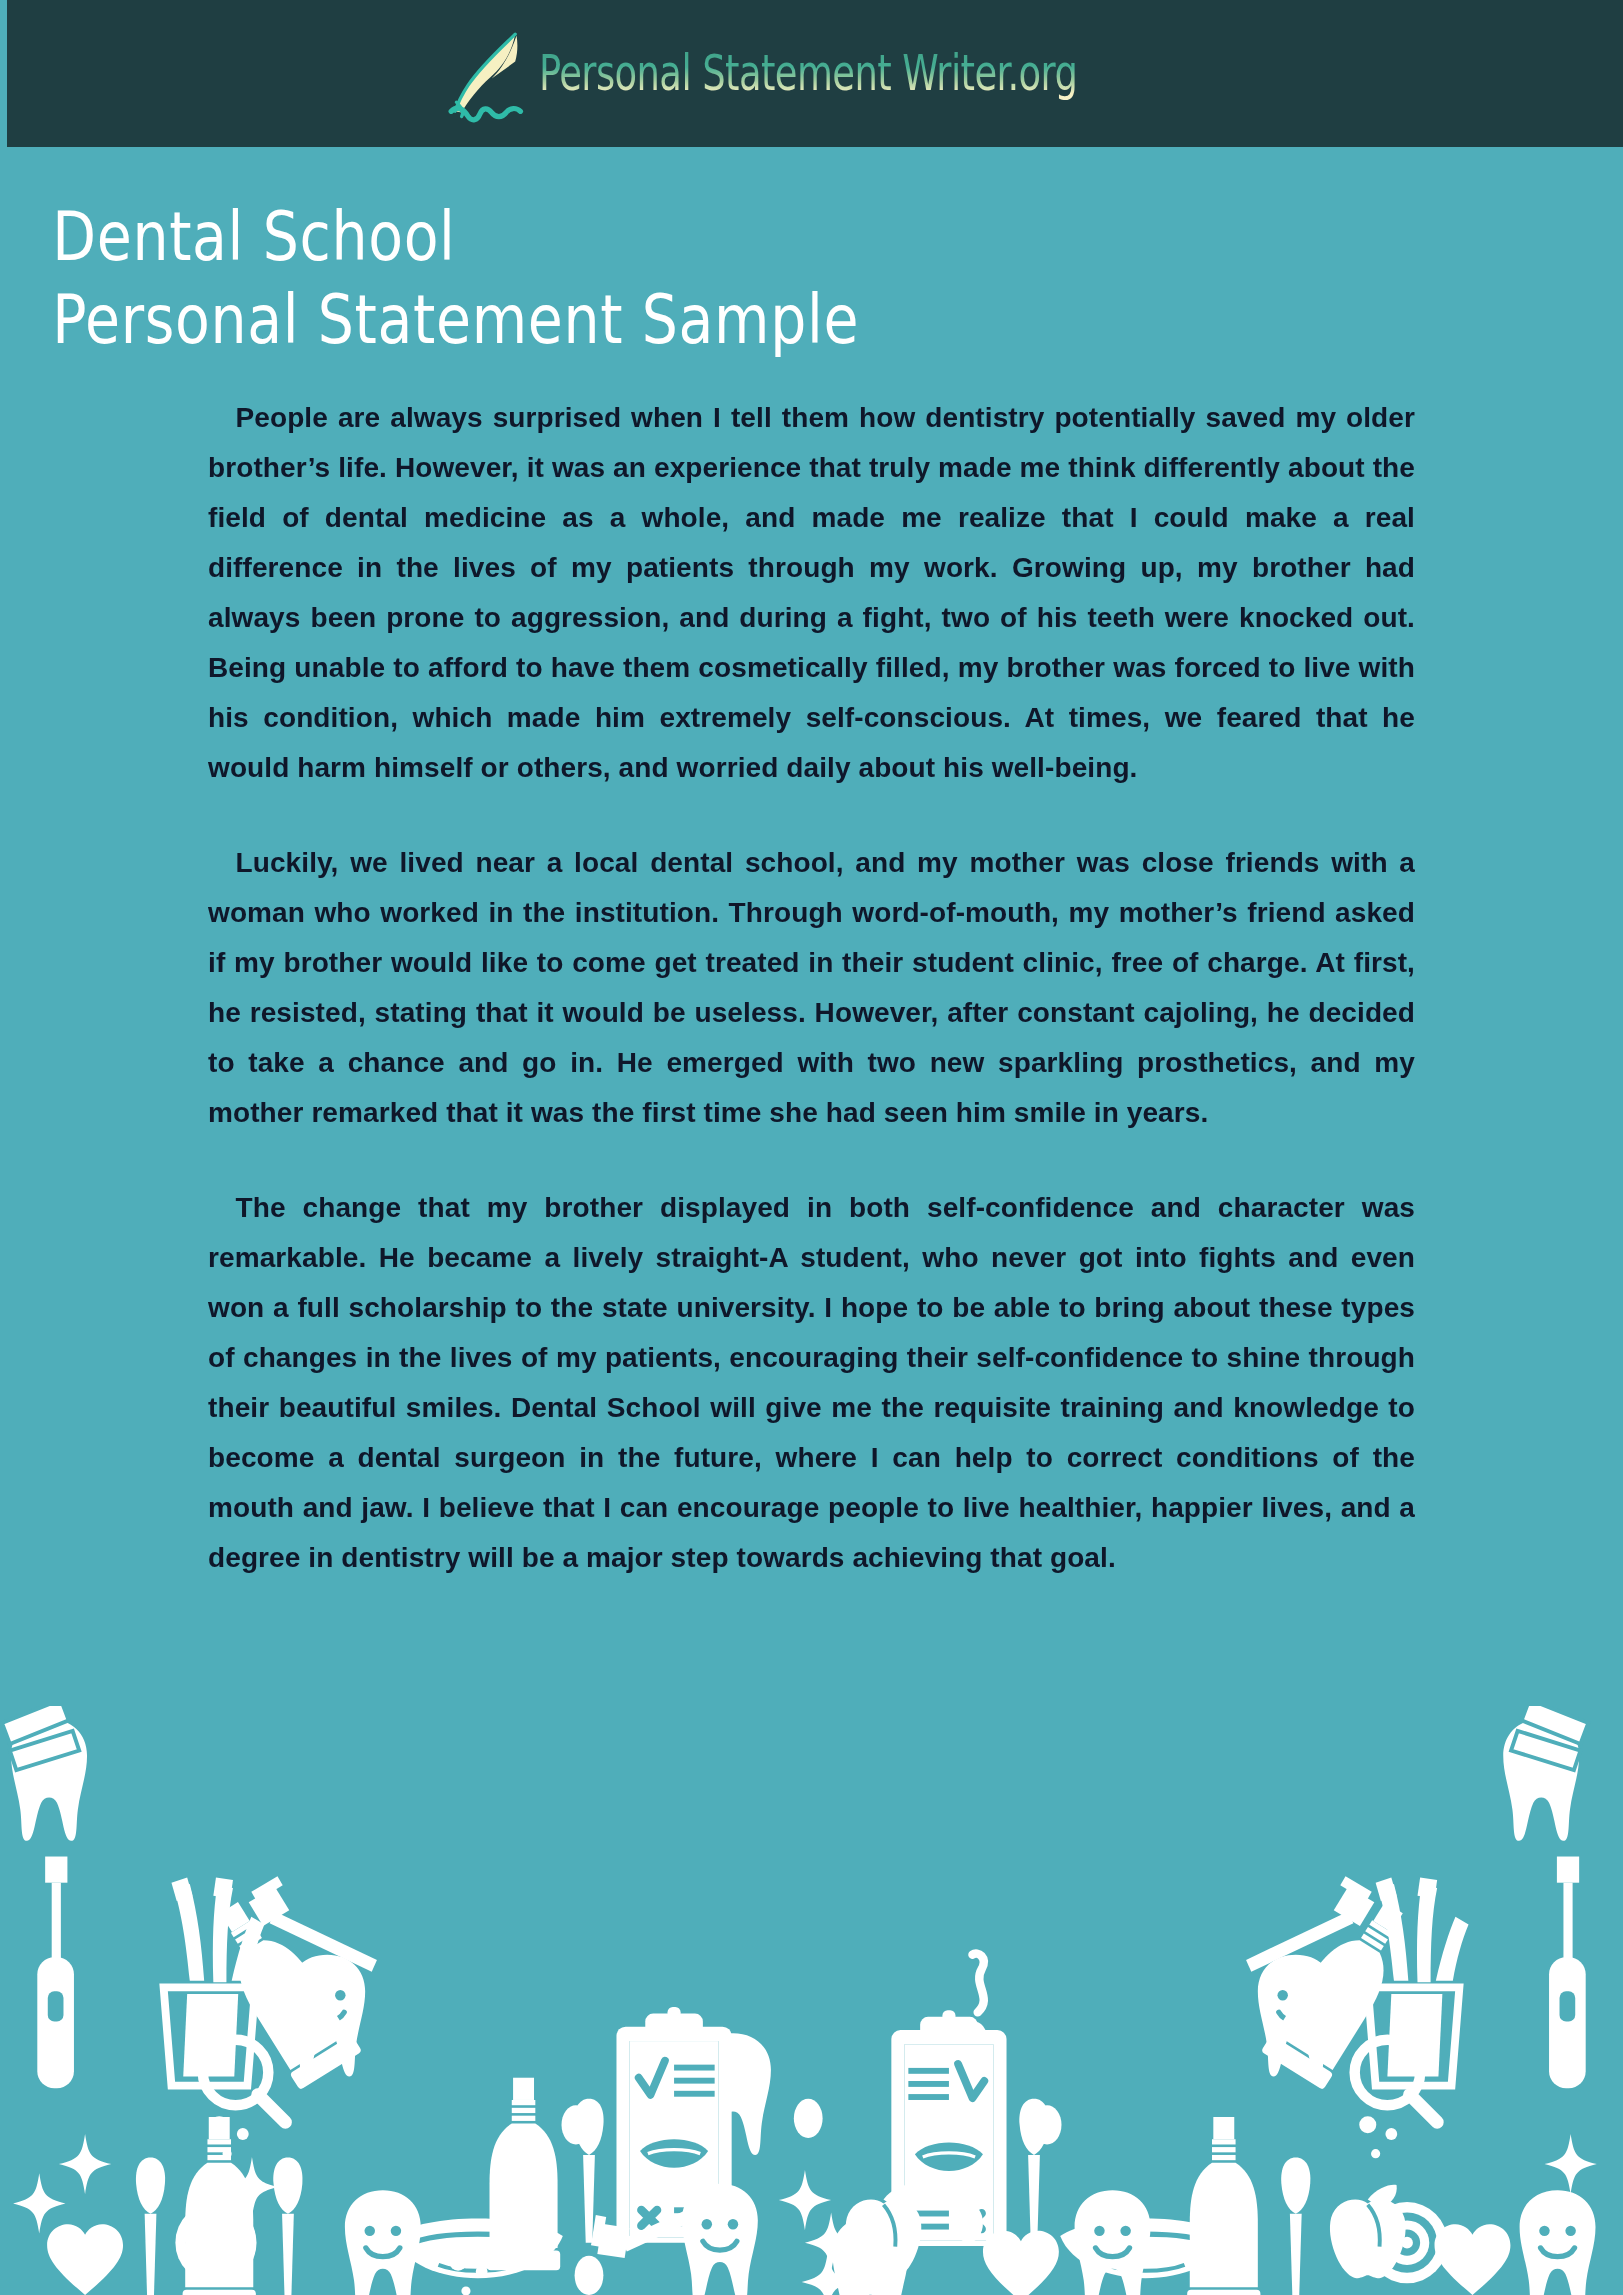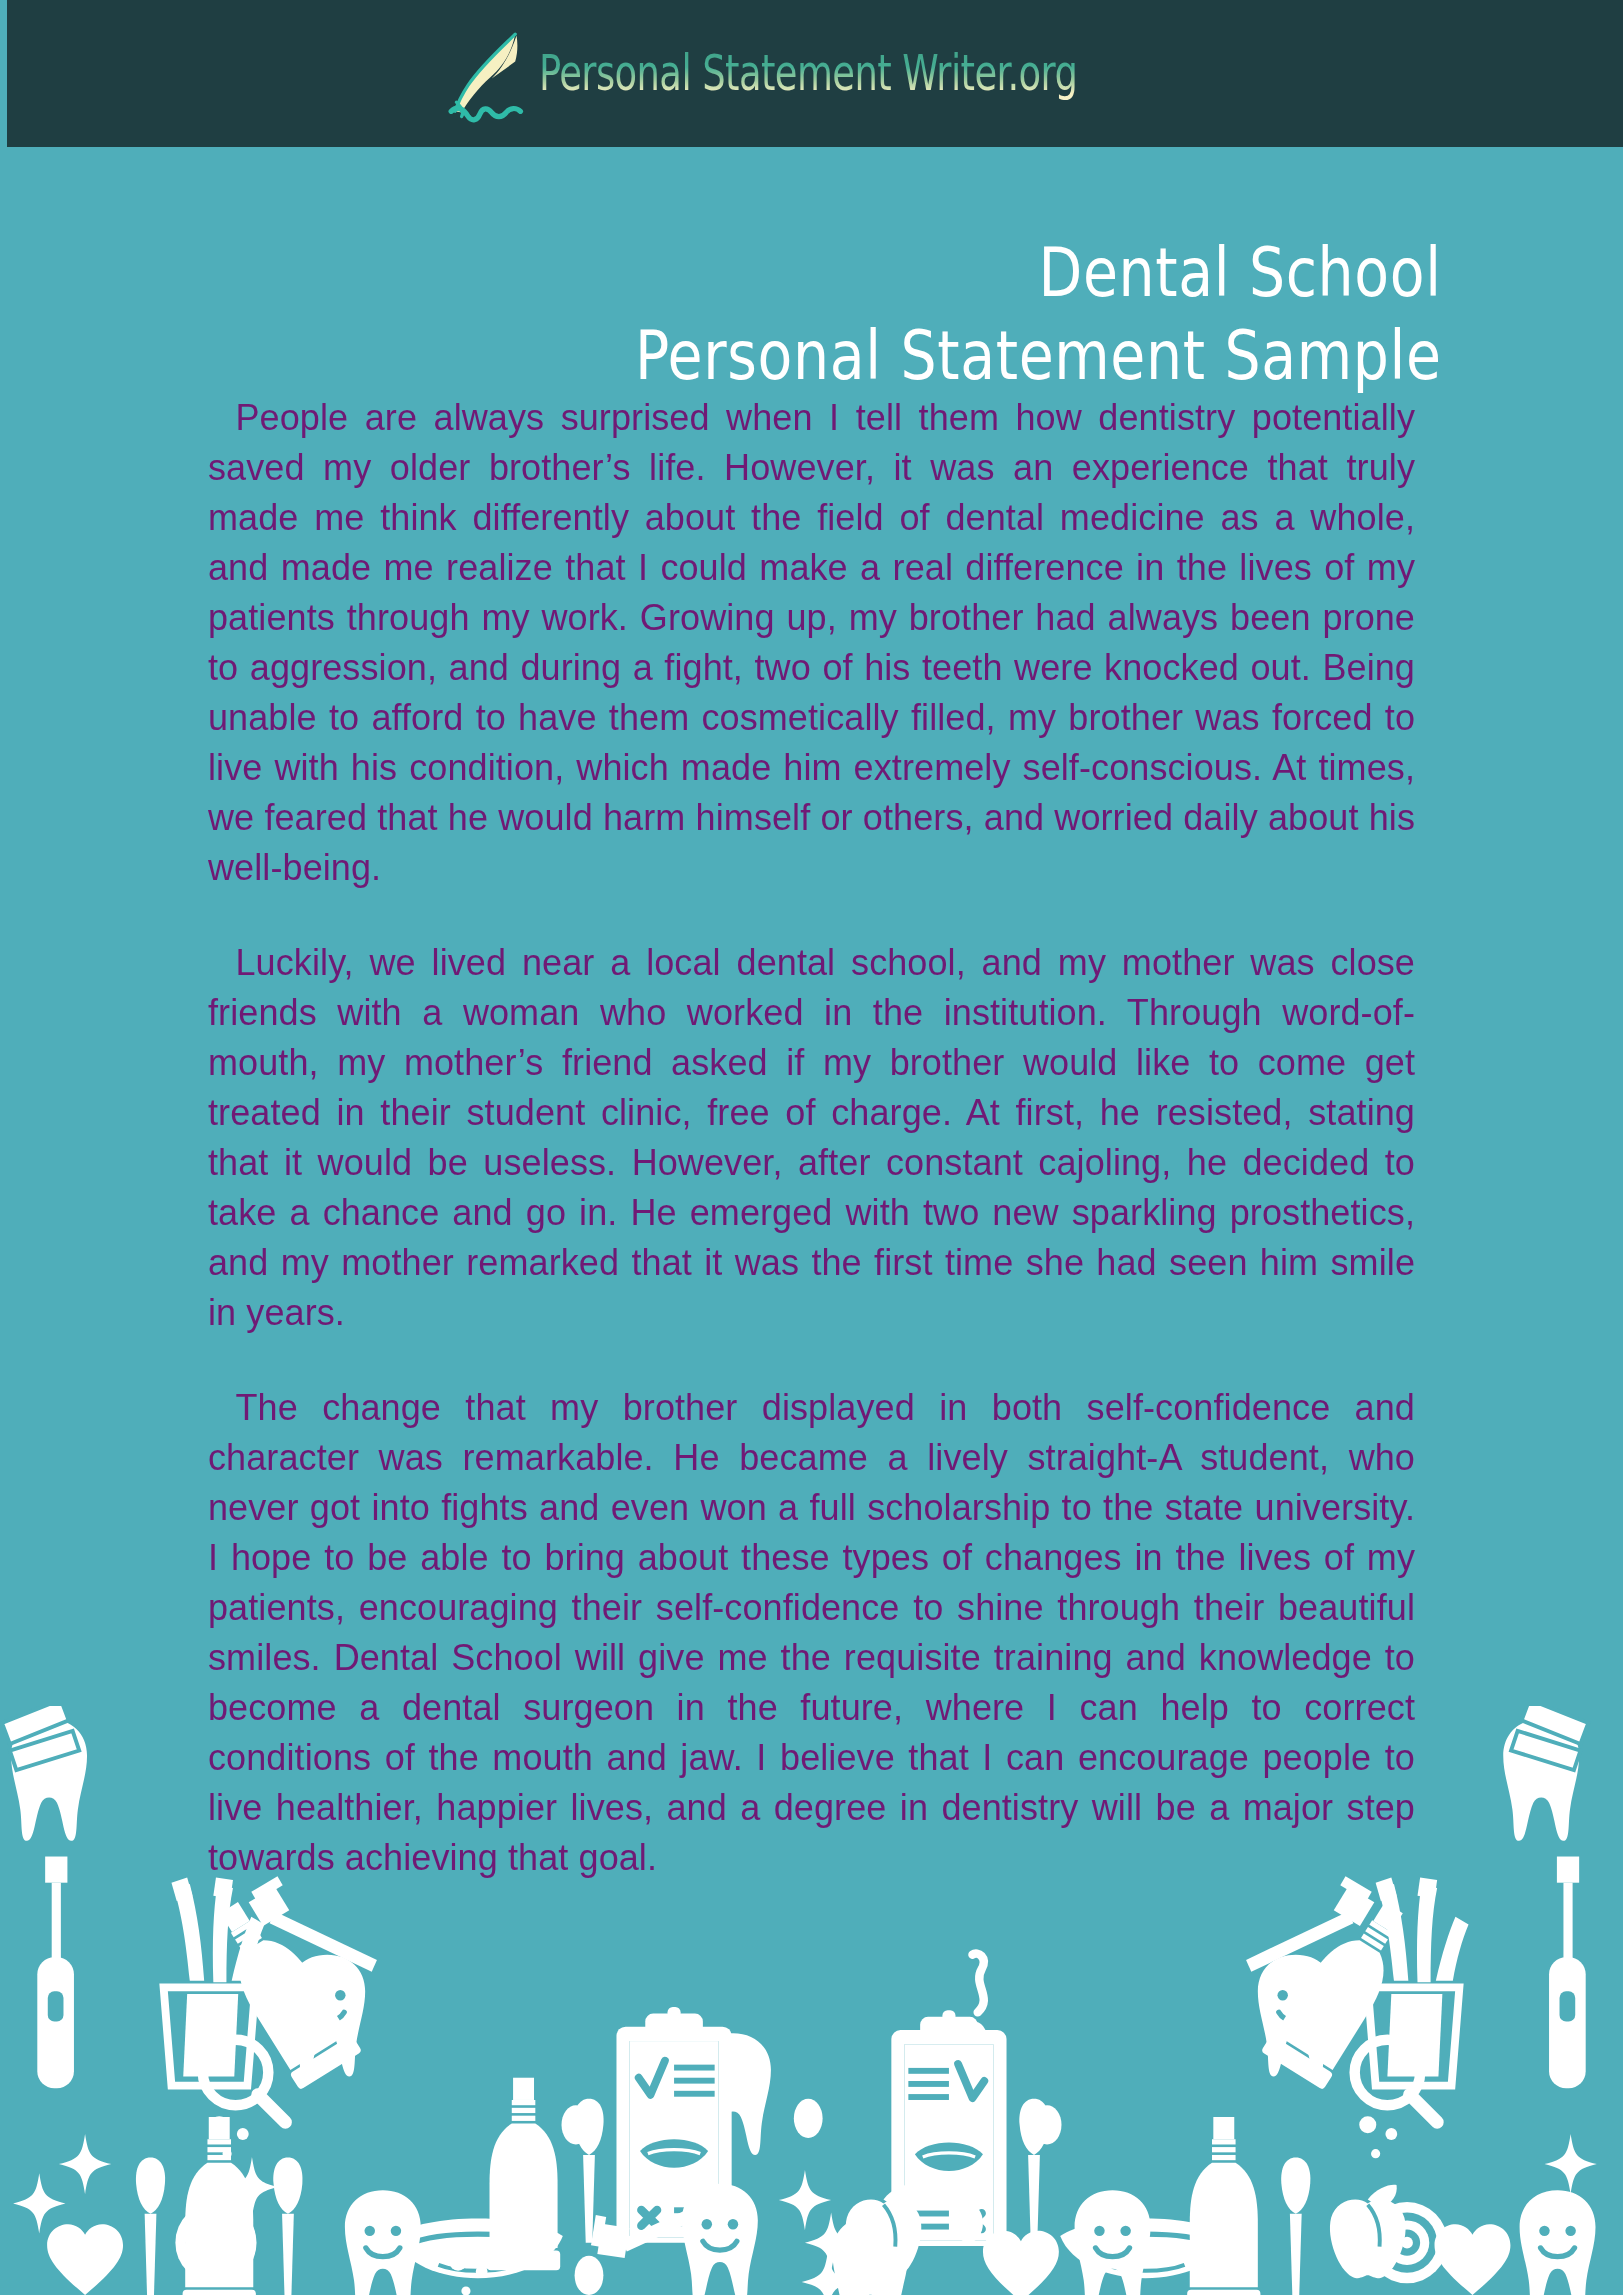--- a/index.html
+++ b/index.html
@@ -53,23 +53,22 @@
     transform: scaleX(0.82);
     transform-origin: left center;
   }
 
   
   .title-block {
     position: absolute;
     top: 196px;
     left: 0;
     width: 1494px;
-    text-align: right;
+    text-align: left;
     z-index: 20;
-    margin-top: 36px;
   }
   .title-line {
     color: #FFFFFF;
     font-family: "DejaVu Sans Condensed", "Liberation Sans Narrow", "Liberation Sans", sans-serif;
     font-size: 68px;
     line-height: 1.22;
     font-weight: 400;
     letter-spacing: 0.7px;
     transform: scaleX(0.93);
   }
@@ -77,26 +76,26 @@
   
   .essay {
     position: absolute;
     top: 393px;
     left: 208px;
     width: 1207px;
     z-index: 20;
   }
   .essay p {
     margin: 0 0 45px 0;
-    color: #701a75;
-    font-size: 36px;
+    color: #0f172a;
+    font-size: 28px;
     line-height: 50px;
     text-align: justify;
     text-indent: 27.5px;
-    font-weight: 400;
+    font-weight: 700;
     letter-spacing: 0.1px;
   }
   .essay p:last-child {
     margin-bottom: 0;
   }
 
   
   .icon-band {
     position: absolute;
     left: 0;

